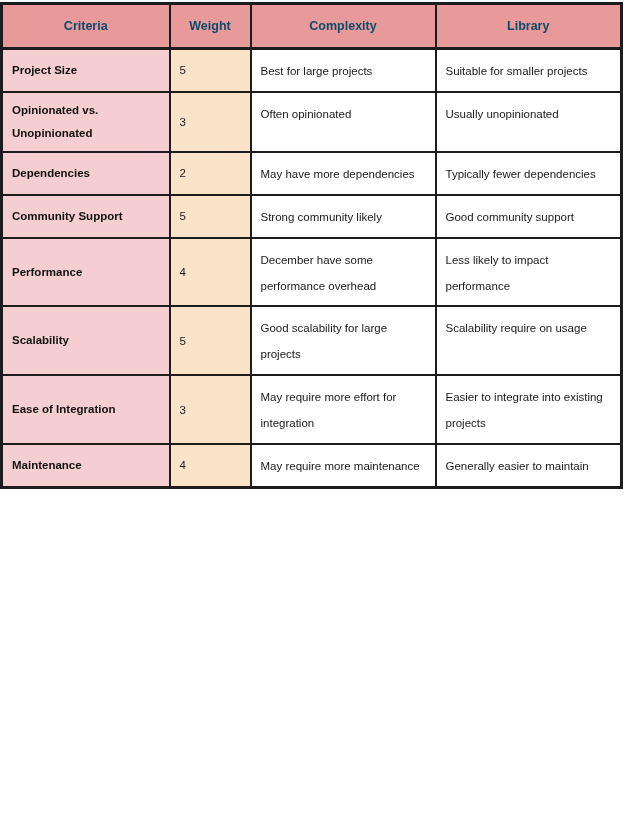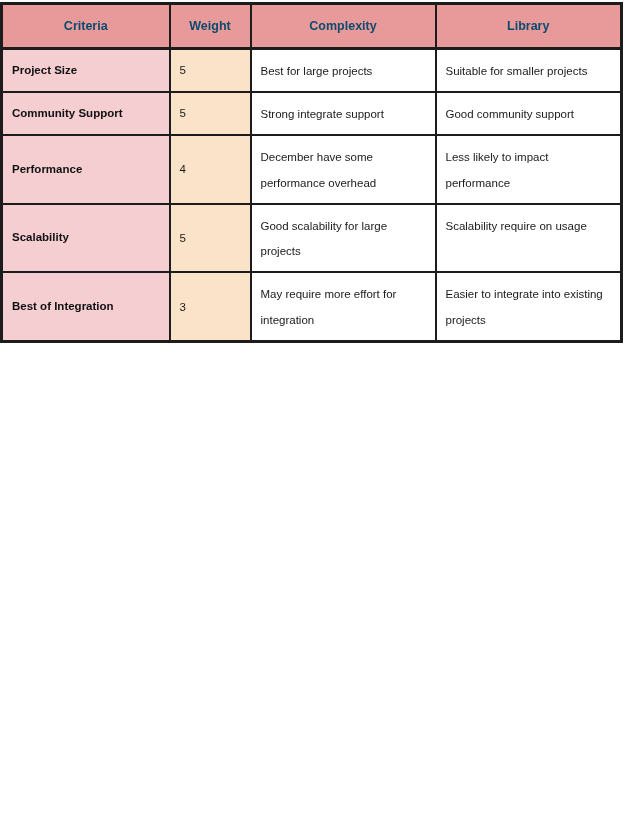--- a/index.html
+++ b/index.html
@@ -105,38 +105,56 @@
       </tr>
     </thead>
     <tbody id="table-body">
         <tr>
           <td class="criteria">Project Size</td>
           <td class="weight">5</td>
           <td class="desc">Best for large projects</td>
           <td class="desc">Suitable for smaller projects</td>
         </tr>
         <tr>
+          <td class="criteria">Opinionated vs. Unopinionated</td>
+          <td class="weight">3</td>
+          <td class="desc">Often opinionated</td>
+          <td class="desc">Usually unopinionated</td>
+        </tr>
+        <tr>
+          <td class="criteria">Dependencies</td>
+          <td class="weight">2</td>
+          <td class="desc">May have more dependencies</td>
+          <td class="desc">Typically fewer dependencies</td>
+        </tr>
+        <tr>
           <td class="criteria">Community Support</td>
           <td class="weight">5</td>
-          <td class="desc">Strong integrate support</td>
+          <td class="desc">Strong community likely</td>
           <td class="desc">Good community support</td>
         </tr>
         <tr>
           <td class="criteria">Performance</td>
           <td class="weight">4</td>
           <td class="desc">December have some performance overhead</td>
           <td class="desc">Less likely to impact performance</td>
         </tr>
         <tr>
           <td class="criteria">Scalability</td>
           <td class="weight">5</td>
           <td class="desc">Good scalability for large projects</td>
           <td class="desc">Scalability require on usage</td>
         </tr>
         <tr>
-          <td class="criteria">Best of Integration</td>
+          <td class="criteria">Ease of Integration</td>
           <td class="weight">3</td>
           <td class="desc">May require more effort for integration</td>
           <td class="desc">Easier to integrate into existing projects</td>
+        </tr>
+        <tr>
+          <td class="criteria">Maintenance</td>
+          <td class="weight">4</td>
+          <td class="desc">May require more maintenance</td>
+          <td class="desc">Generally easier to maintain</td>
         </tr>
       </tbody>
   </table>
 </div>
 
 </body></html>

